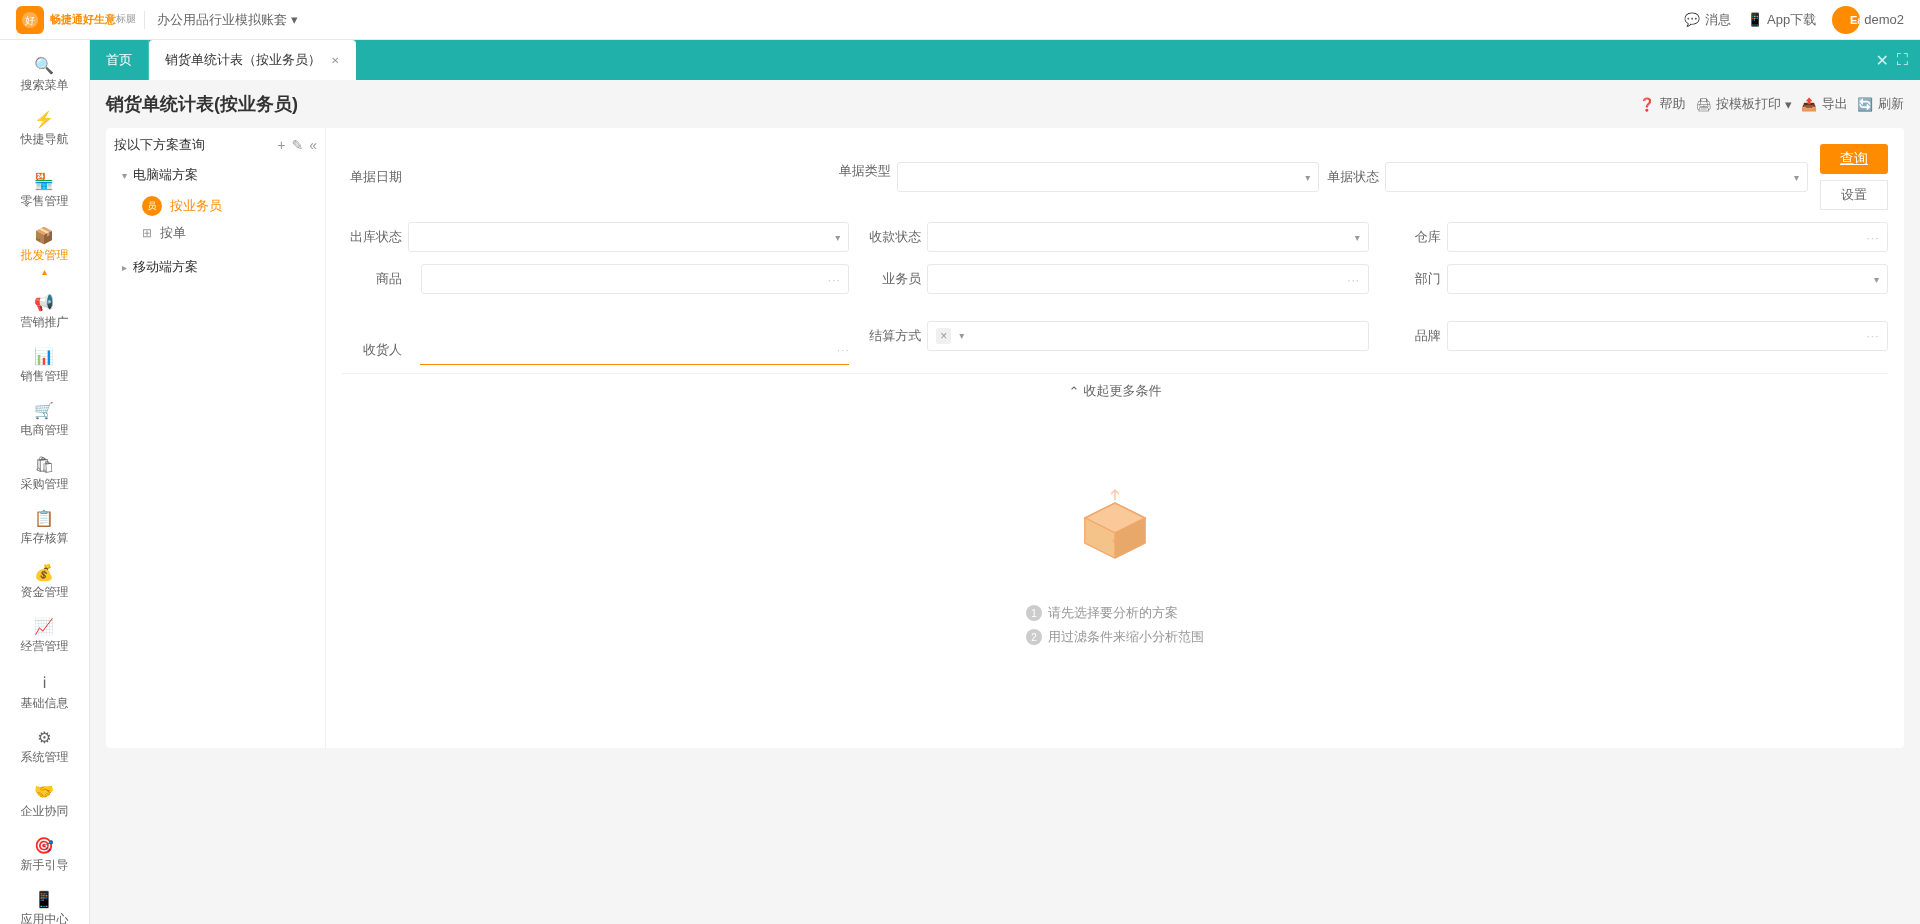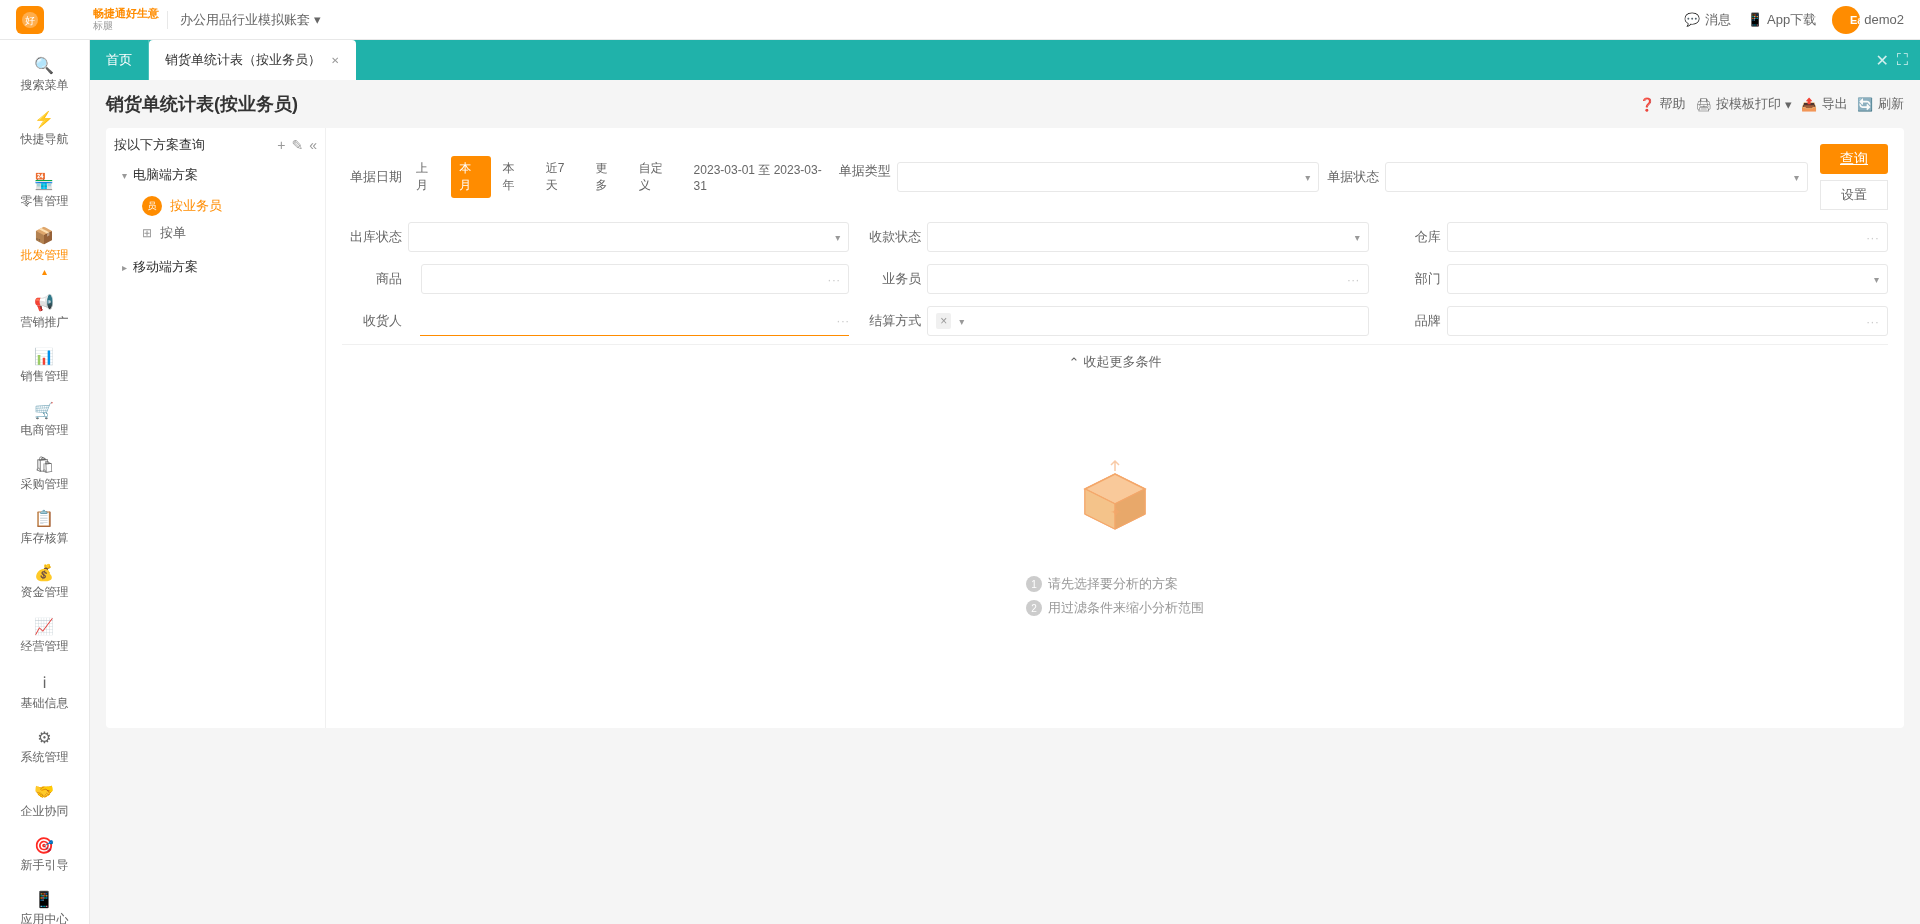--- a/index.html
+++ b/index.html
@@ -97,21 +97,21 @@
 
 <div class="top-bar">
   <div class="top-bar-left">
     <div class="logo-area">
       <div class="logo-icon">
         <svg width="18" height="18" viewBox="0 0 18 18">
             <circle cx="9" cy="9" r="8" fill="#fff" opacity="0.3"></circle>
             <text x="9" y="13" text-anchor="middle" font-size="10" fill="#fff">好</text>
           </svg>
       </div>
-      <div style="display:flex;flex-direction:column;line-height:1.2;margin-left:43px;">
+      <div style="display:flex;flex-direction:row;line-height:1.2;">
         <span style="font-size:11px;color:#ff8c00;font-weight:bold;">畅捷通好生意</span>
         <span style="font-size:10px;color:#999;">标腿</span>
       </div>
     </div>
     <div class="app-selector">
       <span>办公用品行业模拟账套</span>
       <span>▾</span>
     </div>
   </div>
   <div class="top-bar-right">
@@ -280,29 +280,20 @@
             </div>
           </div>
 
           <div class="right-panel">
 
             <div class="filter-area" style="padding:0;">
 
               <div class="filter-row" style="display:flex;align-items:center;gap:0;margin-bottom:12px;">
                 <div style="display:flex;align-items:center;gap:6px;flex:1;">
                   <span class="filter-label">单据日期</span>
-                  <div style="display:flex;align-items:center;gap:4px;">
-                    <span class="date-tab">上月</span>
-                    <span class="date-tab active">本月</span>
-                    <span class="date-tab">本年</span>
-                    <span class="date-tab">近7天</span>
-                    <span class="date-tab">更多</span>
-                    <span class="date-tab">自定义</span>
-                    <span class="date-range">2023-03-01 至 2023-03-31</span>
-                  </div>
                 </div>
                 <div style="display:flex;gap:6px;flex:1;">
                   <span class="filter-label">单据类型</span>
                   <div class="filter-control" style="flex:1;">
                     <span></span>
                     <span class="arrow">▾</span>
                   </div>
                 </div>
                 <div style="display:flex;align-items:center;gap:6px;flex:1;">
                   <span class="filter-label">单据状态</span>
@@ -359,21 +350,21 @@
                 <div style="display:flex;align-items:center;gap:6px;flex:1;">
                   <span class="filter-label">部门</span>
                   <div class="filter-control" style="flex:1;">
                     <span></span>
                     <span class="arrow">▾</span>
                   </div>
                 </div>
               </div>
 
               <div class="filter-row" style="display:flex;align-items:center;gap:12px;margin-bottom:8px;">
-                <div style="display:flex;align-items:center;gap:18px;flex:1;">
+                <div style="display:flex;align-items:center;gap:18px;flex:1;margin-top:29px;">
                   <span class="filter-label">收货人</span>
                   <div class="filter-control underline" style="flex:1;">
                     <span></span>
                     <span class="dots">···</span>
                   </div>
                 </div>
                 <div style="display:flex;align-items:center;gap:6px;flex:1;">
                   <span class="filter-label">结算方式</span>
                   <div class="filter-control" style="flex:1;justify-content:flex-start;gap:8px;">
                     <div class="x-badge">

